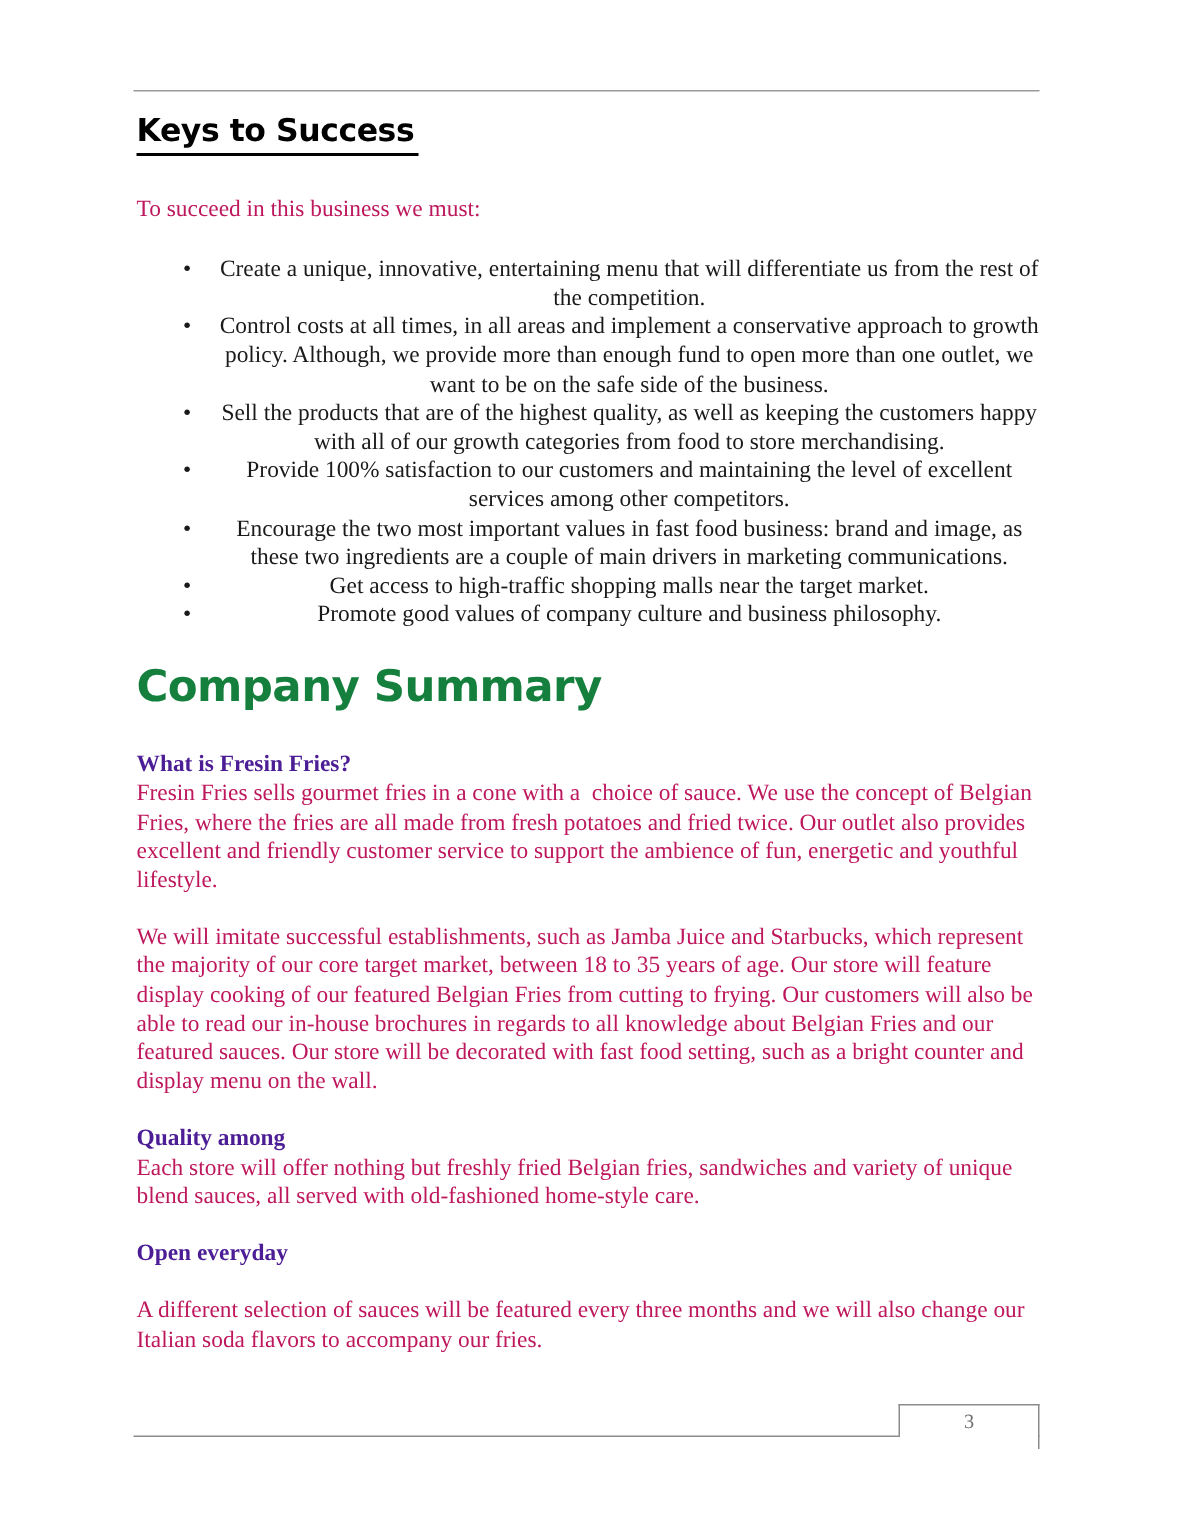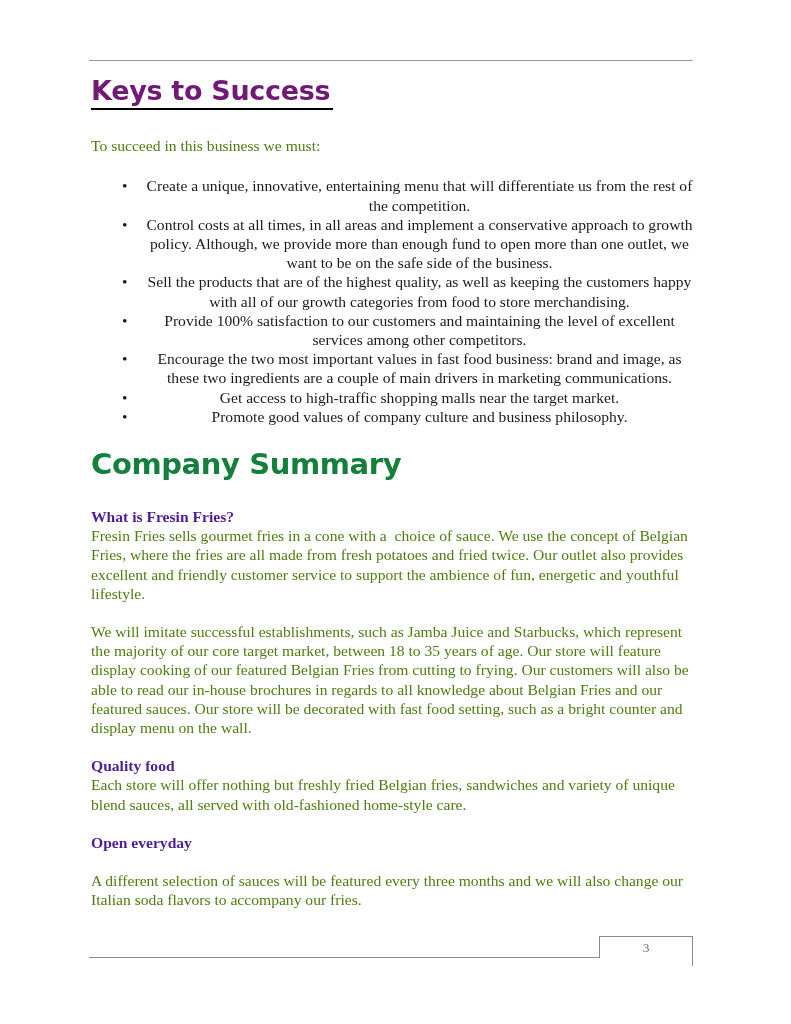--- a/index.html
+++ b/index.html
@@ -32,23 +32,23 @@
   .content {
     position: absolute;
     left: 91px;
     top: 76px;
     width: 606px;
   }
 
   
   .heading-1 {
     font-family: "DejaVu Sans", "Liberation Sans", sans-serif;
-    font-size: 27px;
+    font-size: 21px;
     font-weight: bold;
-    color: #701a75;
+    color: #000000;
     letter-spacing: -0.3px;
     margin: 0;
     padding: 0;
     line-height: 1.12;
     display: block;
   }
 
   .heading-underlined {
     display: inline-block;
     border-bottom: 2.6px solid #000000;
@@ -65,21 +65,21 @@
     line-height: 1.1;
     margin: 0;
     padding: 0;
   }
 
   
   .body-text {
     font-family: "Liberation Serif", "DejaVu Serif", serif;
     font-size: 15.6px;
     line-height: 19.2px;
-    color: #4d7c0f;
+    color: #be185d;
     margin: 0;
     padding: 0;
     text-align: left;
     white-space: pre-wrap;
   }
 
   .sub-heading {
     font-family: "Liberation Serif", "DejaVu Serif", serif;
     font-size: 15.6px;
     line-height: 19.2px;
@@ -237,21 +237,21 @@
 
     <h2 class="sub-heading">What is Fresin Fries?</h2>
     <p class="body-text">Fresin Fries sells gourmet fries in a cone with a  choice of sauce. We use the concept of Belgian Fries, where the fries are all made from fresh potatoes and fried twice. Our outlet also provides excellent and friendly customer service to support the ambience of fun, energetic and youthful lifestyle.</p>
 
     <div class="gap-between-sec"></div>
 
     <p class="body-text">We will imitate successful establishments, such as Jamba Juice and Starbucks, which represent the majority of our core target market, between 18 to 35 years of age. Our store will feature display cooking of our featured Belgian Fries from cutting to frying. Our customers will also be able to read our in-house brochures in regards to all knowledge about Belgian Fries and our featured sauces. Our store will be decorated with fast food setting, such as a bright counter and display menu on the wall.</p>
 
     <div class="gap-between-sec"></div>
 
-    <h2 class="sub-heading">Quality food</h2>
+    <h2 class="sub-heading">Quality among</h2>
     <p class="body-text">Each store will offer nothing but freshly fried Belgian fries, sandwiches and variety of unique blend sauces, all served with old-fashioned home-style care.</p>
 
     <div class="gap-between-sec"></div>
 
     <h2 class="sub-heading">Open everyday</h2>
 
     <div class="gap-between-sec"></div>
 
     <p class="body-text">A different selection of sauces will be featured every three months and we will also change our Italian soda flavors to accompany our fries.</p>
 

